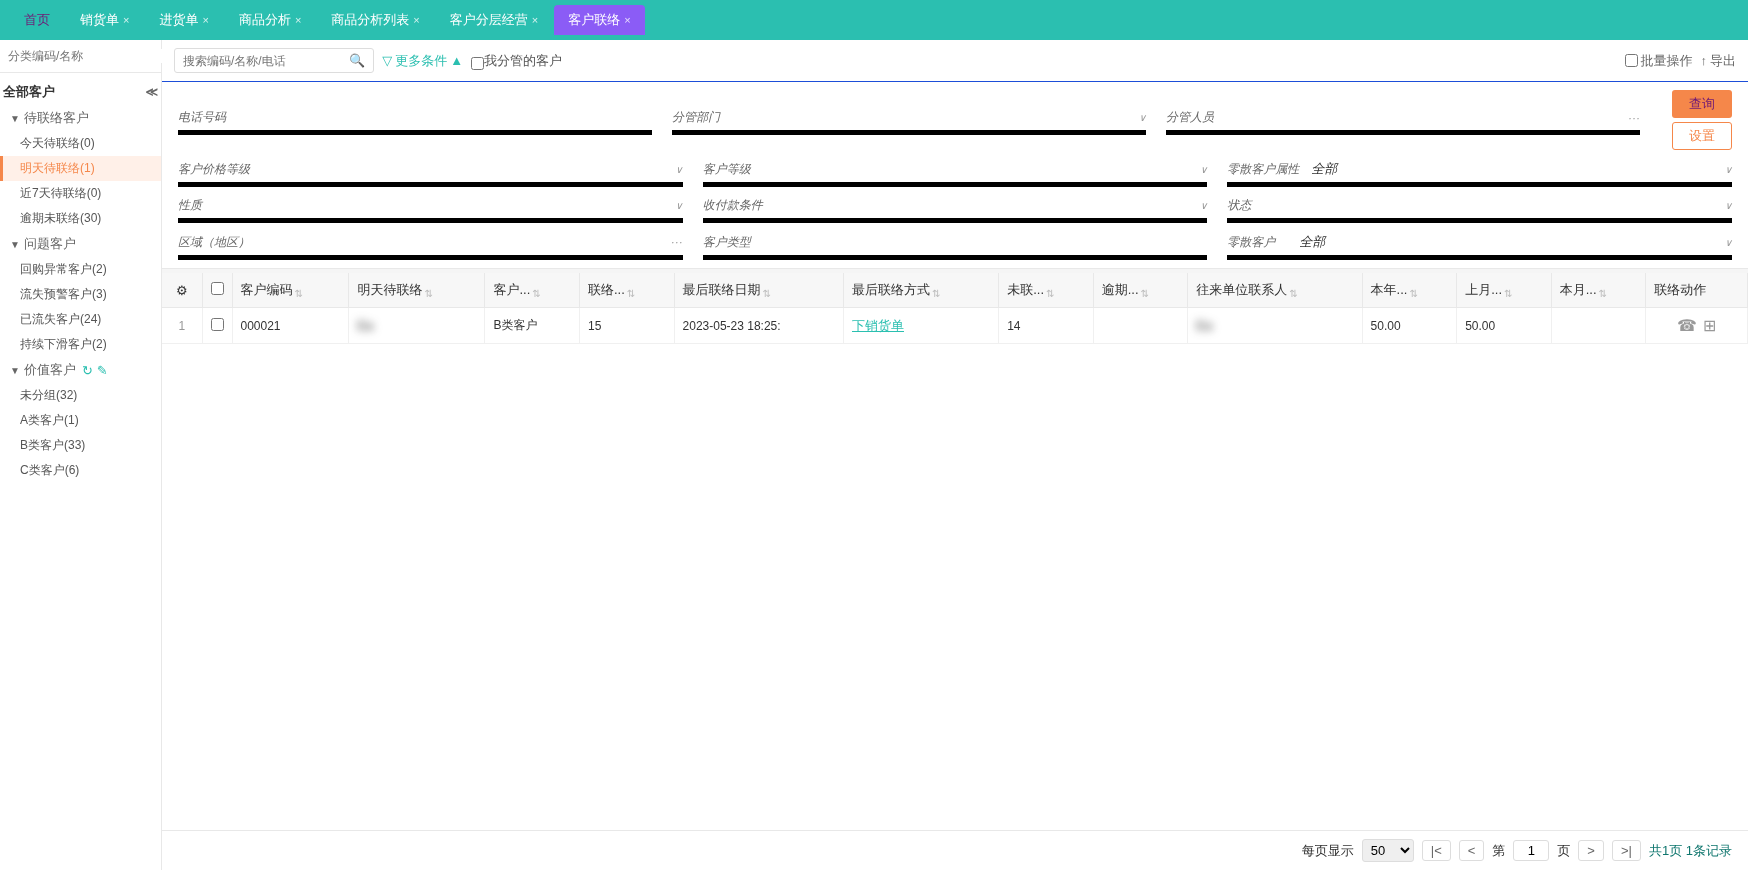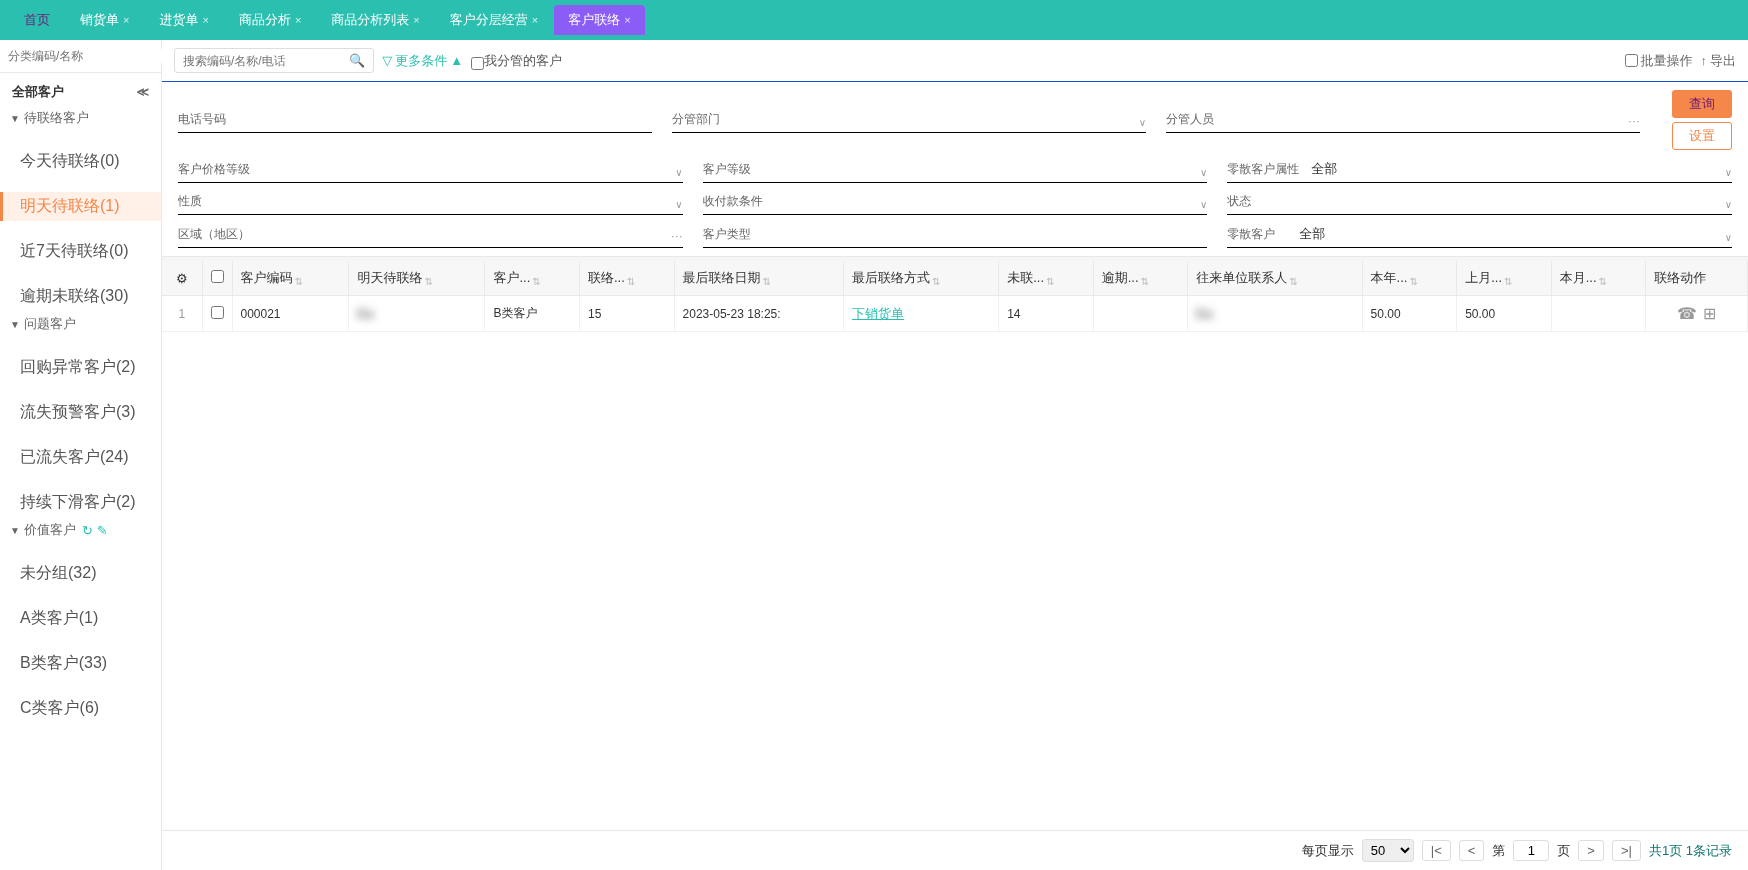--- a/index.html
+++ b/index.html
@@ -74,21 +74,21 @@
     }
     .sidebar-list {
       flex: 1;
       overflow-y: auto;
       padding: 6px 0;
     }
     .sidebar-section-header {
       display: flex;
       align-items: center;
       justify-content: space-between;
-      padding: 4px 12px;
+      padding: 4px 3px;
       color: #333;
       font-weight: bold;
       font-size: 13px;
       cursor: pointer;
     }
     .sidebar-section-header .collapse-icon {
       font-size: 12px;
       color: #666;
     }
     .sidebar-group-title {
@@ -99,26 +99,25 @@
       color: #666;
       font-size: 12px;
       cursor: pointer;
     }
     .sidebar-group-title .tri {
       font-size: 10px;
     }
     .sidebar-item {
       padding: 4px 10px 4px 20px;
       color: #555;
-      font-size: 16px;
+      font-size: 12px;
       cursor: pointer;
       white-space: nowrap;
       overflow: hidden;
       text-overflow: ellipsis;
-      margin-top: 16px;
     }
     .sidebar-item.active {
       background: #fff0e8;
       color: #f5874a;
       border-left: 3px solid #f5874a;
       padding-left: 17px;
     }
 
     
     .content-area {
@@ -204,26 +203,27 @@
     }
     .filter-row {
       display: flex;
       align-items: center;
       gap: 0;
       margin-bottom: 6px;
     }
     .filter-row:last-child { margin-bottom: 0; }
     .filter-field {
       display: flex;
-      align-items: flex-end;
+      align-items: center;
       flex: 1;
       gap: 8px;
-      border-bottom: 1px solid #000000;
+      border-bottom: 5px solid #000000;
       padding: 4px 0;
       margin-right: 20px;
+      font-style: italic;
     }
     .filter-field:last-child { margin-right: 0; }
     .filter-label {
       color: #666;
       font-size: 12px;
       white-space: nowrap;
       min-width: 60px;
     }
     .action-btns {
       display: flex;

